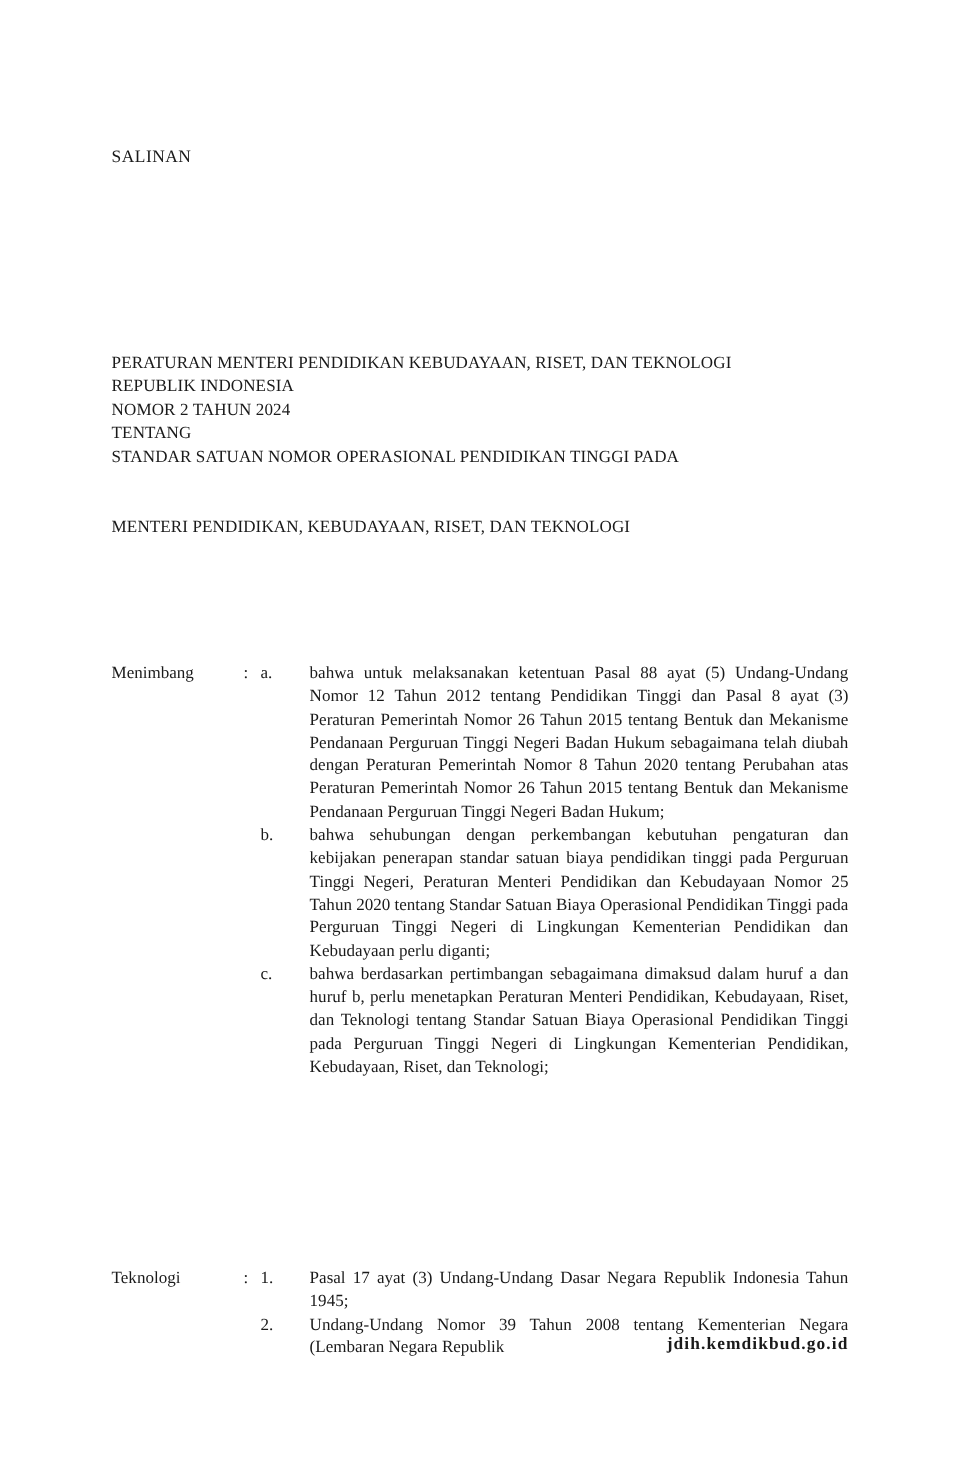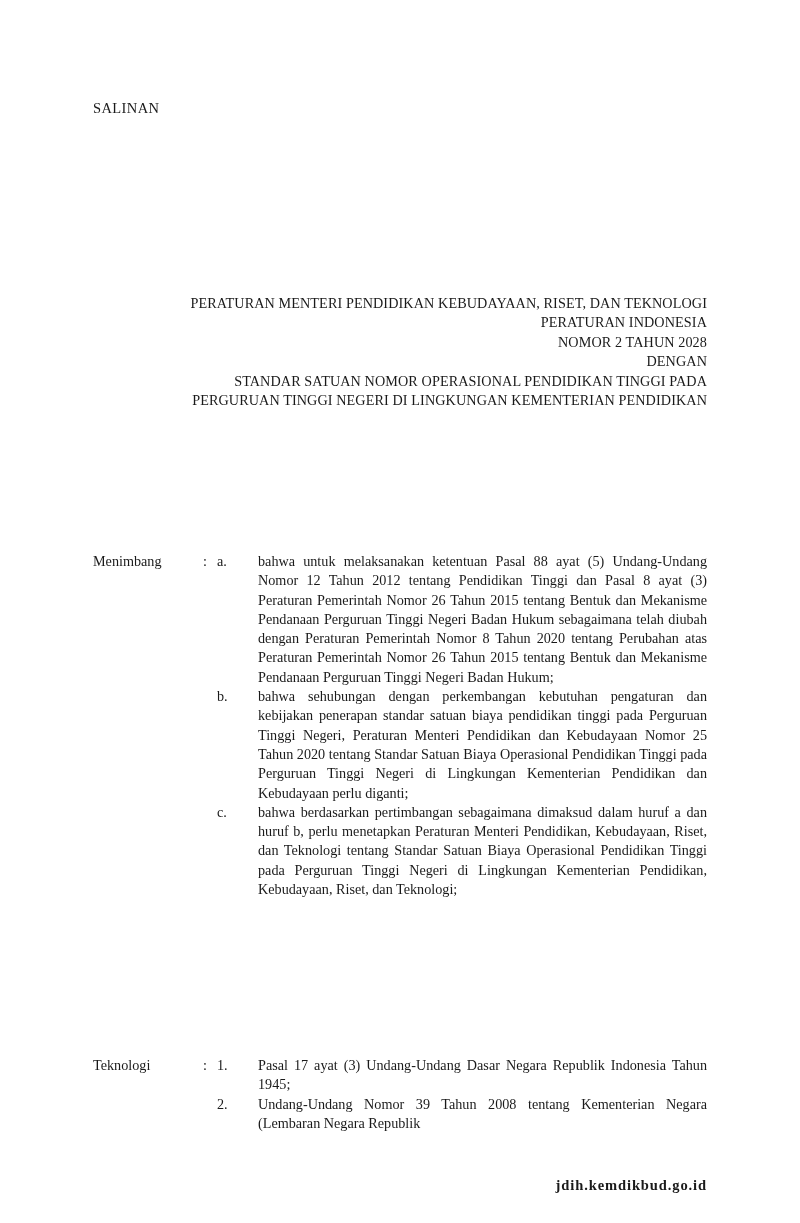--- a/index.html
+++ b/index.html
@@ -18,34 +18,34 @@
   .page {
     position: absolute;
     inset: 0;
     background: #ffffff;
   }
 
   
   .salinan {
     position: absolute;
     left: 93px;
-    top: 99px;
+    top: 122px;
     font-size: 14.5px;
     letter-spacing: 0.4px;
     line-height: 18px;
     text-align: center;
   }
 
   
   .title-block {
     position: absolute;
     left: 93px;
     top: 294px;
     width: 614px;
-    text-align: right;
+    text-align: left;
     font-size: 14.2px;
     line-height: 19.4px;
     letter-spacing: 0.1px;
   }
   .title-block .tl { display: block; white-space: nowrap; }
   .spacer-line { display: block; height: 19.4px; }
 
   
   .clause {
     position: absolute;
@@ -82,44 +82,44 @@
     flex: 1 1 auto;
     text-align: justify;
     text-justify: inter-word;
     hyphens: none;
   }
 
   
   .footer {
     position: absolute;
     left: 0;
-    top: 1177px;
+    top: 1112px;
     width: 707px;
     text-align: right;
     font-weight: bold;
     font-size: 14.5px;
     letter-spacing: 0.9px;
   }
 </style>
 </head>
 <body>
 
 <div class="page">
 
   <div class="salinan">SALINAN</div>
 
   <div class="title-block">
     <span class="tl">PERATURAN MENTERI PENDIDIKAN KEBUDAYAAN, RISET, DAN TEKNOLOGI</span>
-    <span class="tl">PERATURAN INDONESIA</span>
-    <span class="tl">NOMOR 2 TAHUN 2028</span>
-    <span class="tl">DENGAN</span>
+    <span class="tl">REPUBLIK INDONESIA</span>
+    <span class="tl">NOMOR 2 TAHUN 2024</span>
+    <span class="tl">TENTANG</span>
     <span class="tl">STANDAR SATUAN NOMOR OPERASIONAL PENDIDIKAN TINGGI PADA</span>
-    <span class="tl">PERGURUAN TINGGI NEGERI DI LINGKUNGAN KEMENTERIAN PENDIDIKAN</span>
     <span class="spacer-line"></span>
     <span class="spacer-line"></span>
+    <span class="tl">MENTERI PENDIDIKAN, KEBUDAYAAN, RISET, DAN TEKNOLOGI</span>
   </div>
 
   <div class="clause" id="menimbang-block">
 
     <div class="clause-row">
       <span class="clause-label">Menimbang</span>
       <span class="clause-colon">:</span>
       <span class="clause-marker">a.</span>
       <span class="clause-text">bahwa untuk melaksanakan ketentuan Pasal 88 ayat (5) Undang-Undang Nomor 12 Tahun 2012 tentang Pendidikan Tinggi dan Pasal 8 ayat (3) Peraturan Pemerintah Nomor 26 Tahun 2015 tentang Bentuk dan Mekanisme Pendanaan Perguruan Tinggi Negeri Badan Hukum sebagaimana telah diubah dengan Peraturan Pemerintah Nomor 8 Tahun 2020 tentang Perubahan atas Peraturan Pemerintah Nomor 26 Tahun 2015 tentang Bentuk dan Mekanisme Pendanaan Perguruan Tinggi Negeri Badan Hukum;</span>
     </div>

